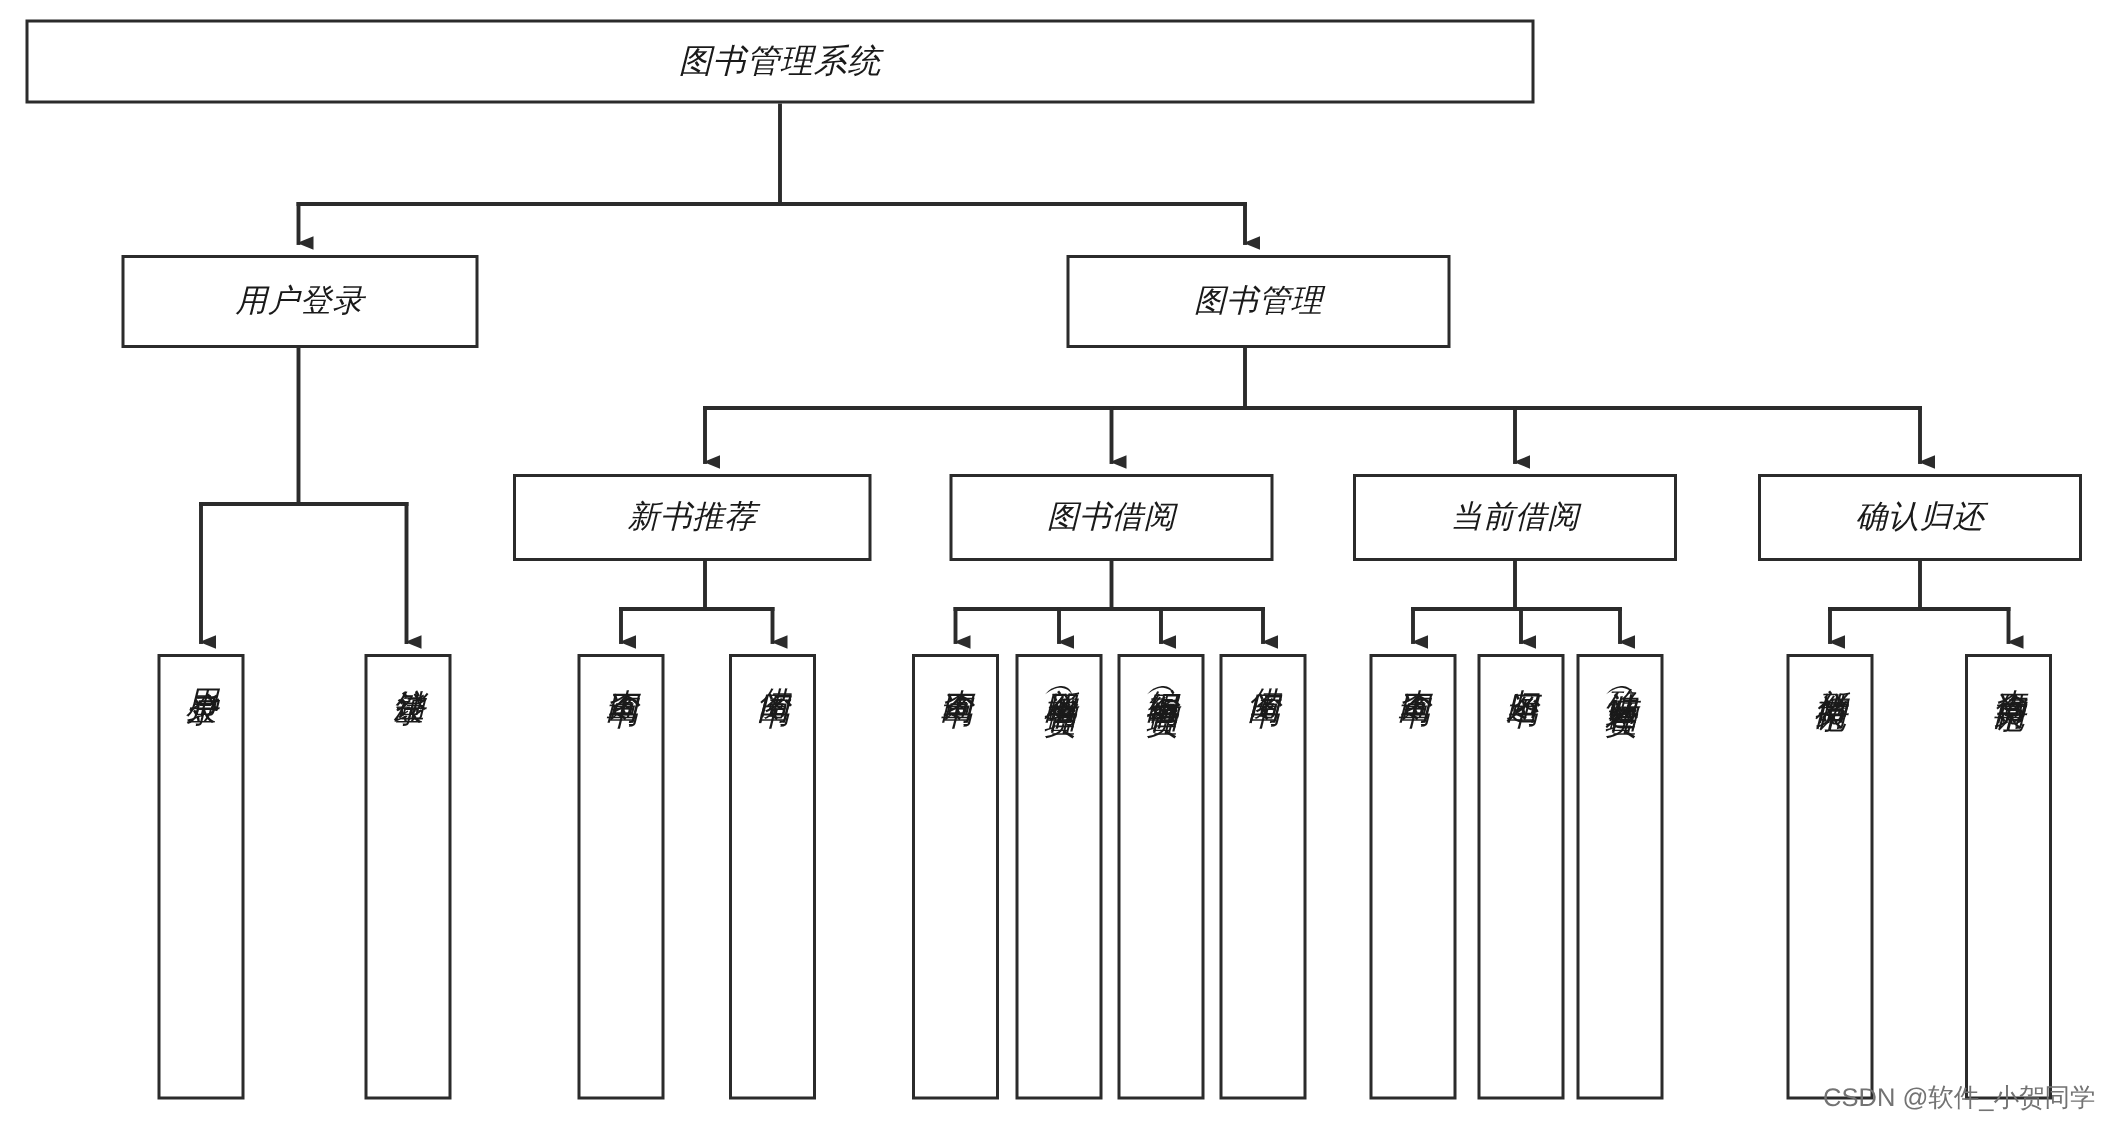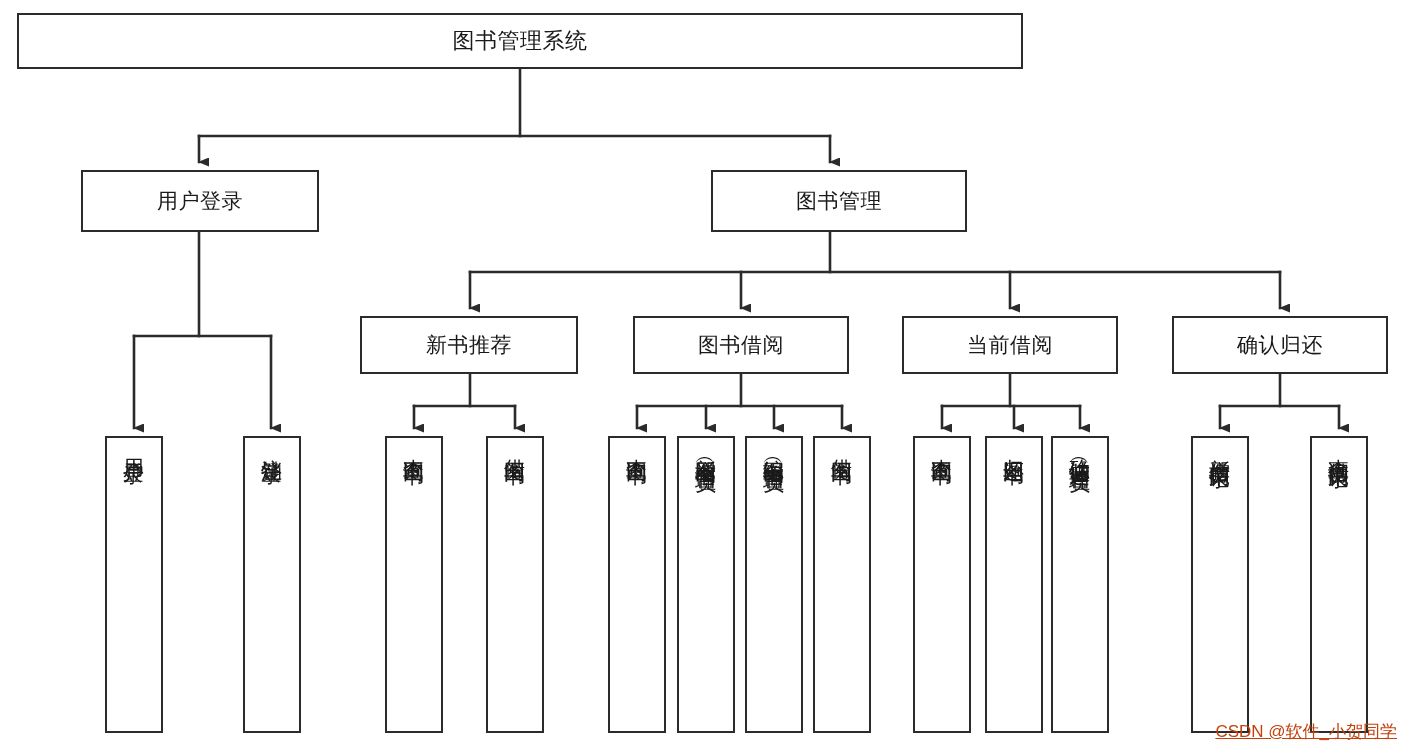--- a/index.html
+++ b/index.html
@@ -33,20 +33,21 @@
     display: flex;
     align-items: center;
     justify-content: center;
     overflow: hidden;
   }
   .node-label {
     color: #1a1a1a;
     line-height: 1.18;
     white-space: nowrap;
     letter-spacing: 0.5px;
+    font-style: italic;
   }
   .node-h .node-label {
     font-size: 21px;
   }
   .node-root .node-label {
     font-size: 22px;
   }
   
   .node-v {
     align-items: flex-start;
@@ -58,25 +59,24 @@
     font-size: 21px;
     letter-spacing: 2px;
     line-height: 1;
     white-space: nowrap;
   }
   #watermark {
     position: absolute;
     right: 8px;
     bottom: 4px;
     font-size: 17px;
-    color: #c2410c;
+    color: #737373;
     white-space: nowrap;
     pointer-events: none;
     font-family: "Liberation Sans", "DejaVu Sans", sans-serif;
-    text-decoration: underline;
   }
 </style>
 </head>
 <body>
 
 <div id="diagram-root">
 
   <svg id="diagram-svg" viewBox="0 0 1405 747" aria-hidden="true">
     <defs>
       <marker id="arrowhead" markerWidth="9" markerHeight="11" refX="4.5" refY="10" orient="auto" markerUnits="userSpaceOnUse">
@@ -132,21 +132,21 @@
     <span class="node-label">图书管理系统</span>
   </div>
 
   <div class="node node-h" style="left:81px; top:170px; width:238px; height:62px;">
     <span class="node-label">用户登录</span>
   </div>
   <div class="node node-h" style="left:711px; top:170px; width:256px; height:62px;">
     <span class="node-label">图书管理</span>
   </div>
 
-  <div class="node node-h" style="left:360px; top:316px; width:218px; height:58px;">
+  <div class="node node-h" style="left:342px; top:316px; width:239px; height:58px;">
     <span class="node-label">新书推荐</span>
   </div>
   <div class="node node-h" style="left:633px; top:316px; width:216px; height:58px;">
     <span class="node-label">图书借阅</span>
   </div>
   <div class="node node-h" style="left:902px; top:316px; width:216px; height:58px;">
     <span class="node-label">当前借阅</span>
   </div>
   <div class="node node-h" style="left:1172px; top:316px; width:216px; height:58px;">
     <span class="node-label">确认归还</span>

